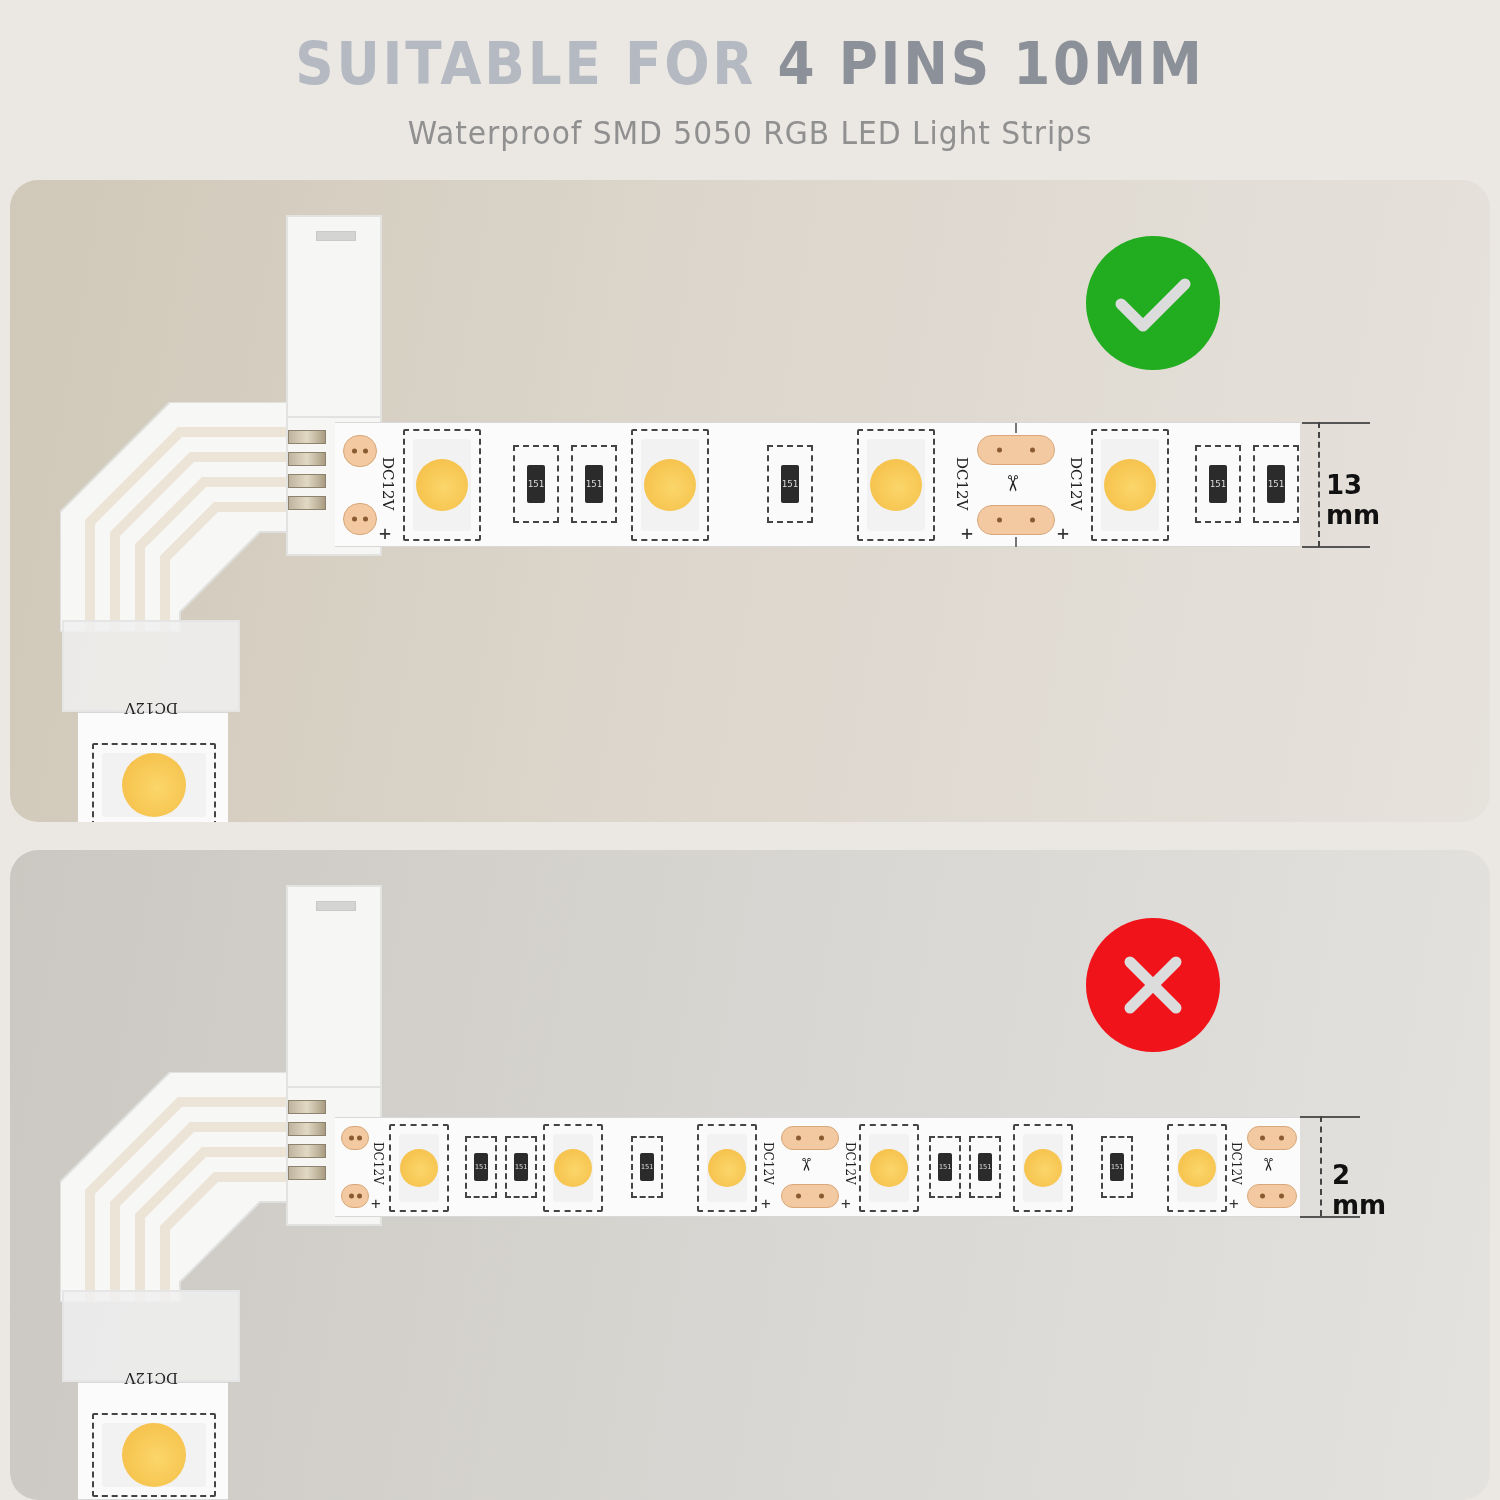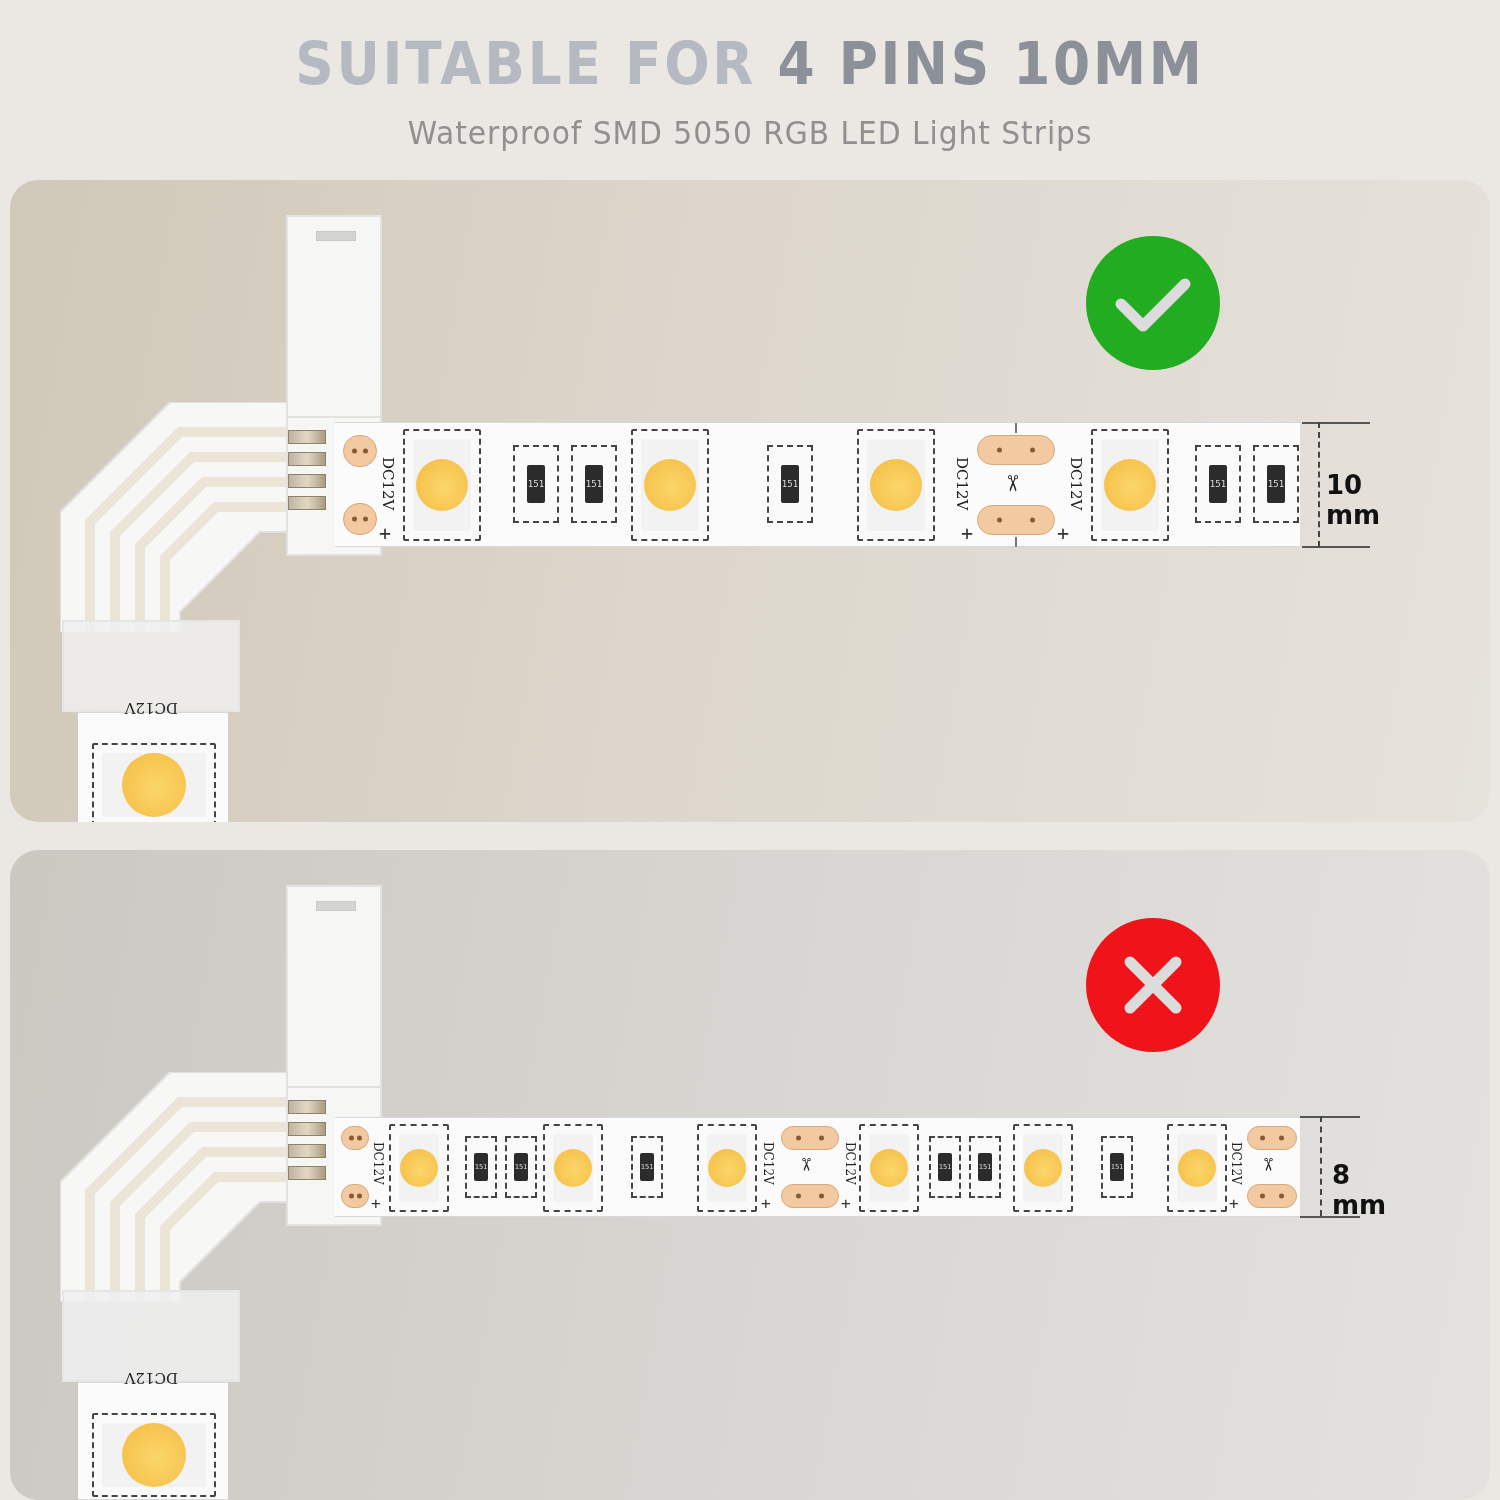--- a/index.html
+++ b/index.html
@@ -144,21 +144,21 @@
       </div>
     <div class="res" style="left:918px;top:22px;width:46px;height:78px;">
         <div class="chip" style="width:18px;height:38px;">151</div>
       </div>
   </div>
 
   <div class="dim">
     <div class="h" style="left:1292px;top:242px;width:68px;"></div>
     <div class="h" style="left:1292px;top:366px;width:68px;"></div>
     <div class="v" style="left:1308px;top:242px;height:125px;"></div>
-    <div class="dim-label" style="left:1316px;top:290px;font-size:26px;">10 mm</div>
+    <div class="dim-label" style="left:1316px;top:290px;font-size:26px;">13 mm</div>
   </div>
 </div>
 
 <div class="panel bottom">
 
   <div class="badge bad">
     <svg viewBox="0 0 134 134">
         <line x1="44" y1="44" x2="90" y2="90" stroke="#dcdcdc" stroke-width="11" stroke-linecap="round"></line>
         <line x1="90" y1="44" x2="44" y2="90" stroke="#dcdcdc" stroke-width="11" stroke-linecap="round"></line>
       </svg>
@@ -254,15 +254,15 @@
     <div class="plus" style="left:894px;top:76px;font-size:16px;">+</div>
     <div class="pad" style="left:912px;top:8px;width:50px;height:24px;"></div>
     <div class="pad" style="left:912px;top:66px;width:50px;height:24px;"></div>
     <div class="scissors" style="left:926px;top:36px;font-size:18px;">✂</div>
   </div>
 
   <div class="dim">
     <div class="h" style="left:1290px;top:266px;width:60px;"></div>
     <div class="h" style="left:1290px;top:366px;width:60px;"></div>
     <div class="v" style="left:1310px;top:266px;height:100px;"></div>
-    <div class="dim-label" style="left:1322px;top:310px;font-size:26px;">8 mm</div>
+    <div class="dim-label" style="left:1322px;top:310px;font-size:26px;">2 mm</div>
   </div>
 </div>
 
 </body></html>

